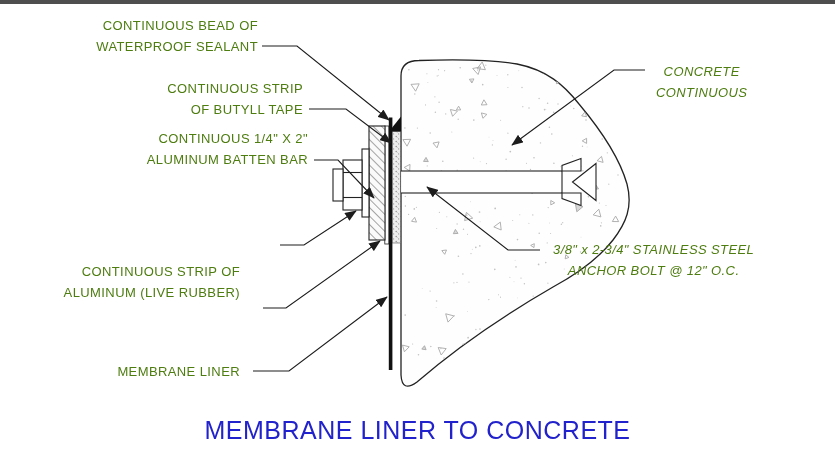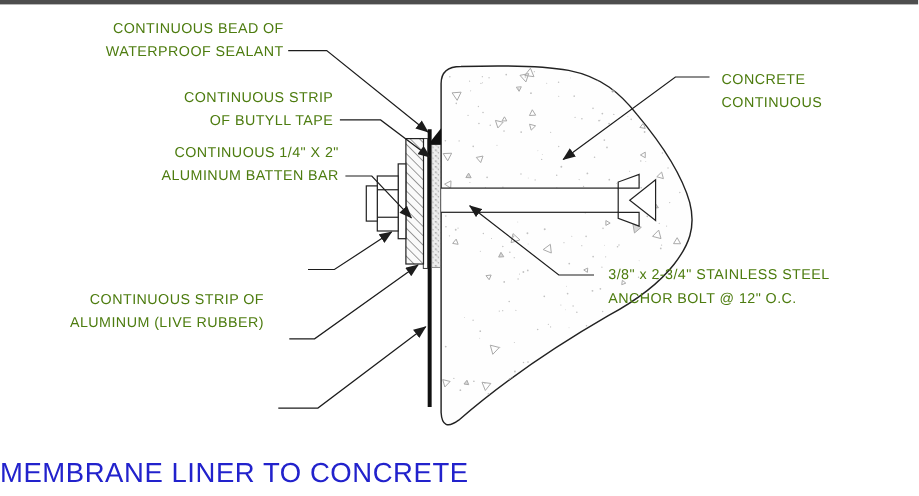--- a/index.html
+++ b/index.html
@@ -3,30 +3,30 @@
 <meta charset="utf-8">
 <style>
   html,body{margin:0;padding:0;background:#ffffff;}
   .stage{position:relative;width:835px;height:451px;background:#ffffff;overflow:hidden;
          font-family:"Liberation Sans", sans-serif;}
   .topbar{position:absolute;left:0;top:0;width:835px;height:4px;background:#4e4e4e;}
   svg.drawing{position:absolute;left:0;top:0;}
   .note{position:absolute;color:#4d7c0f;font-size:13px;line-height:21px;
         letter-spacing:0.4px;white-space:nowrap;}
   .note.ra{text-align:right;}
-  .note.la{text-align:left;}
+  .note.la{text-align:center;font-style:italic;}
   .lbl-sealant {right:577px;top:15px;}
   .lbl-butyl   {right:532px;top:78px;}
   .lbl-batten  {right:527px;top:128px;}
   .lbl-nut     {right:575px;top:214px;}
   .lbl-neoprene{right:595px;top:261px;}
   .lbl-membrane{right:595px;top:361px;}
   .lbl-concrete{left:656px;top:61px;}
   .lbl-anchor  {left:553px;top:239px;}
-  .title{position:absolute;left:0;top:416px;width:835px;text-align:left;
+  .title{position:absolute;left:0;top:416px;width:835px;text-align:center;
          font-size:25px;letter-spacing:0.5px;color:#2222cc;}
 </style>
 </head>
 <body>
 
 <div class="stage">
 
   <div class="topbar"></div>
 
   <svg class="drawing" width="835" height="451" viewBox="0 0 835 451">
@@ -381,20 +381,23 @@
   <div class="note ra lbl-batten">
     <div>CONTINUOUS 1/4" X 2"</div>
     <div>ALUMINUM BATTEN BAR</div>
   </div>
   <div class="note ra lbl-nut">
   </div>
   <div class="note ra lbl-neoprene">
     <div>CONTINUOUS STRIP OF</div>
     <div>ALUMINUM (LIVE RUBBER)</div>
   </div>
+  <div class="note ra lbl-membrane">
+    <div>MEMBRANE LINER</div>
+  </div>
   <div class="note la lbl-concrete">
     <div>CONCRETE</div>
     <div>CONTINUOUS</div>
   </div>
   <div class="note la lbl-anchor">
     <div>3/8" x 2-3/4" STAINLESS STEEL</div>
     <div>ANCHOR BOLT @ 12" O.C.</div>
   </div>
 
   <div class="title">MEMBRANE LINER TO CONCRETE</div>

